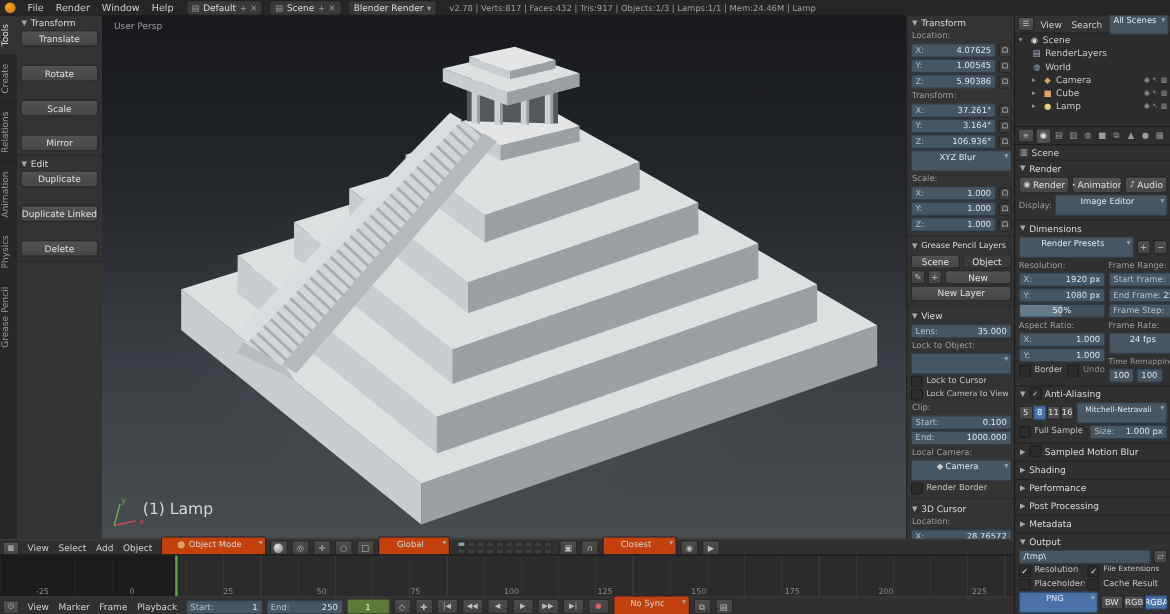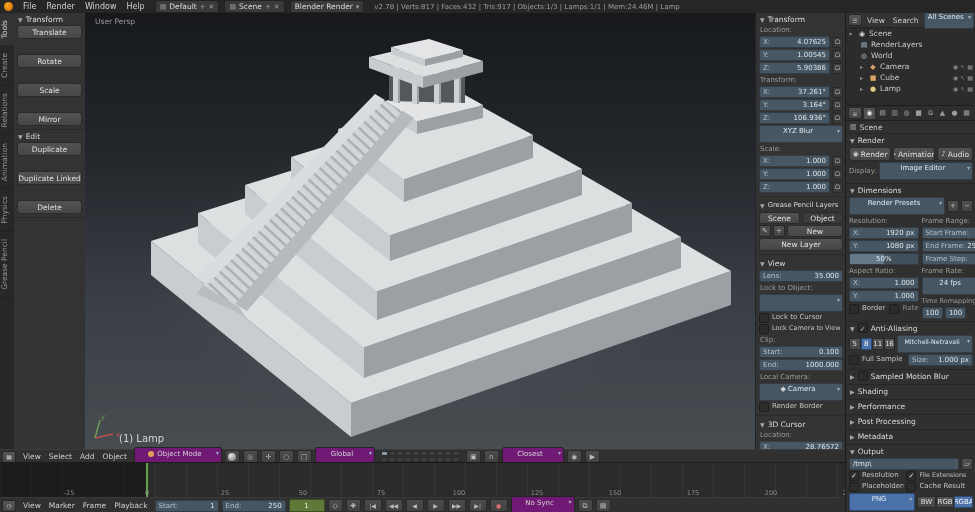--- a/index.html
+++ b/index.html
@@ -64,49 +64,49 @@
   .btn-row{display:flex;gap:1px;margin:0 3px}
   .btn-row .btn{flex:1}
   #ts-operator{position:absolute;left:0;top:330px;width:71px;border-top:1px solid #2a2a2a;background:#333}
   
   #viewport{position:absolute;left:85px;top:13px;width:670px;height:436px;
      background:
        radial-gradient(ellipse 60% 45% at 50% 62%,rgba(105,112,120,.30),rgba(0,0,0,0) 70%),
        linear-gradient(180deg,#17191d 0%,#23262b 32%,#3a3f45 66%,#474c51 100%)}
   #viewport svg.scene{position:absolute;left:0;top:0}
   .vp-label{position:absolute;left:10px;top:4px;font-size:7.5px;color:#9c9c9c}
-  .vp-object{position:absolute;left:34px;bottom:5px;font-size:10px;color:#d5d5d5}
+  .vp-object{position:absolute;left:34px;bottom:17px;font-size:13px;color:#d5d5d5}
   .axis-widget{position:absolute;left:4px;bottom:4px}
   
   #npanel{position:absolute;left:755px;top:13px;width:90px;height:436px;background:#333;
           border-left:1px solid #242424;overflow:hidden}
   .np-panel{border-bottom:1px solid #2a2a2a;padding-bottom:2px;margin-bottom:2px}
   .np-panel .num-row{margin:1px 3px}
   .gp-row{display:flex;gap:2px;margin:1px 3px}
   
   #v3d-header{position:absolute;left:0;top:449px;width:845px;height:13px;background:#303030;
       border-top:1px solid #3c3c3c;border-bottom:1px solid #191919;display:flex;align-items:center;gap:3px;padding:0 2px}
   #v3d-header .menus{display:flex}
   #v3d-header .menu-item{font-size:7.5px;padding:0 4px}
   .ed-icon{width:12px;height:10px;background:linear-gradient(#565656,#454545);border:1px solid #272727;
       border-radius:2px;flex:none;display:flex;align-items:center;justify-content:center;font-size:6px;color:#c9c9c9}
-  .dd.hdr{height:11px;background:#701a75;border-color:#242424;color:#d5d5d5}
+  .dd.hdr{height:11px;background:#c2410c;border-color:#242424;color:#d5d5d5}
   .orange-dot{width:6px;height:6px;border-radius:50%;background:#e0a05a;margin-right:3px;flex:none}
   .sphere{width:8px;height:8px;border-radius:50%;background:radial-gradient(circle at 35% 30%,#e8e8e8,#6f6f6f)}
   .layers{display:grid;grid-template-columns:repeat(10,7px);grid-auto-rows:5px;gap:1px;margin:0 3px}
   .layers i{background:#3e3e3e;border:1px solid #2b2b2b;border-radius:1px}
   .layers i:first-child{background:#8a97a5}
   
   #timeline-strip{position:absolute;left:0;top:462px;width:845px;height:35px;background:#2b2b2b;
       border-top:1px solid #1b1b1b;
       background-image:repeating-linear-gradient(90deg,rgba(255,255,255,.05) 0 1px,transparent 1px 31px)}
   #tl-outrange{position:absolute;left:0;top:0;width:147px;height:35px;background:rgba(16,16,16,.55)}
   #tl-cursor{position:absolute;left:146px;top:0;width:2px;height:35px;background:#61a348}
   .ruler-labels{position:absolute;left:30px;bottom:1px;display:flex}
-  .rlab{width:78px;text-align:center;font-size:6.5px;color:#8b8b8b;flex:none}
+  .rlab{width:78px;font-size:6.5px;color:#8b8b8b;flex:none}
   #timeline-header{position:absolute;left:0;top:497px;width:845px;height:15px;background:#303030;
       border-top:1px solid #3a3a3a;display:flex;align-items:center;gap:3px;padding:0 2px}
   #timeline-header .menus{display:flex}
   #timeline-header .menu-item{font-size:7.5px;padding:0 4px}
   #timeline-header .nf{flex:none}
   .framefield{display:flex;align-items:center;justify-content:center;width:34px;height:11px;flex:none;
       background:#5f7a38;border:1px solid #3c4f20;border-radius:2px;font-size:7px;color:#eef3e4}
   .pb{width:16px;height:11px;font-size:6px;flex:none}
   .rec{color:#d96a6a}
   
@@ -682,21 +682,21 @@
               <span class="nfk">Y:</span>
               <span>1.000</span>
             </div>
           <div style="display:flex;gap:4px;margin-top:1px">
             <label class="cb">
                 <span class="box"></span>
                 <span class="cbl">Border</span>
               </label>
             <label class="cb">
                 <span class="box"></span>
-                <span class="cbl" style="color:#8a8a8a">Rate</span>
+                <span class="cbl" style="color:#8a8a8a">Undo</span>
               </label>
           </div>
         </div>
         <div class="col">
           <span class="sub-label" style="padding:1px 0">Frame Range:</span>
           <div class="nf">
               <span class="nfk">Start Frame:</span>
             </div>
           <div class="nf">
               <span class="nfk">End Frame:</span>

